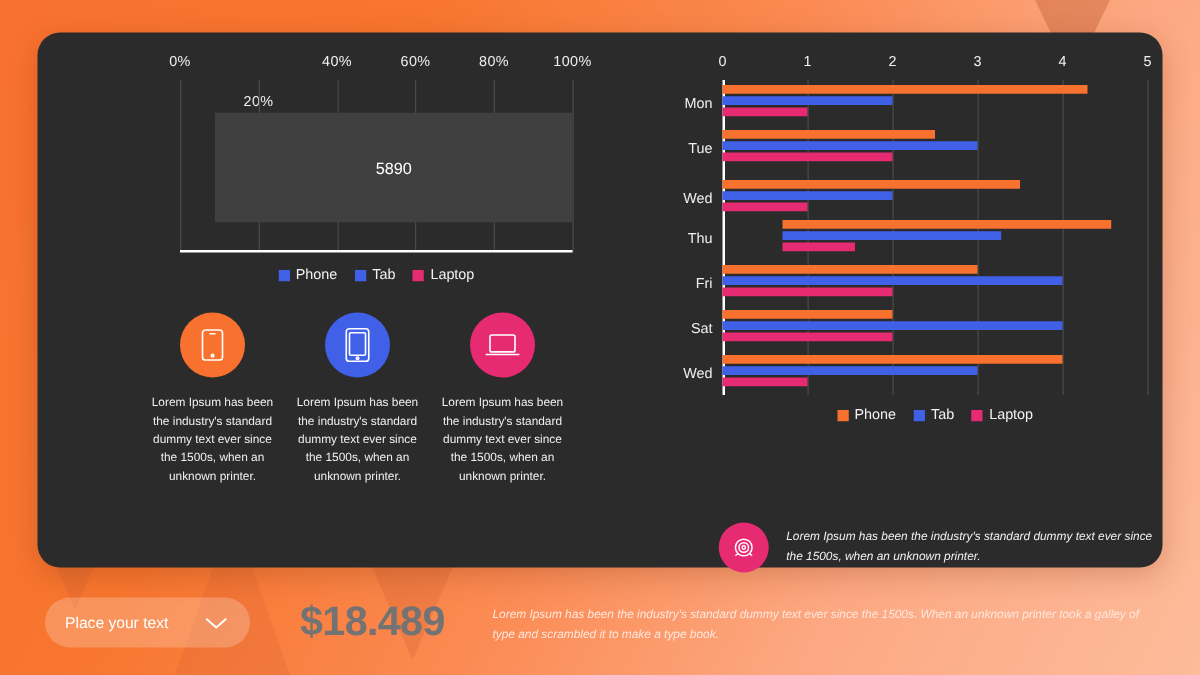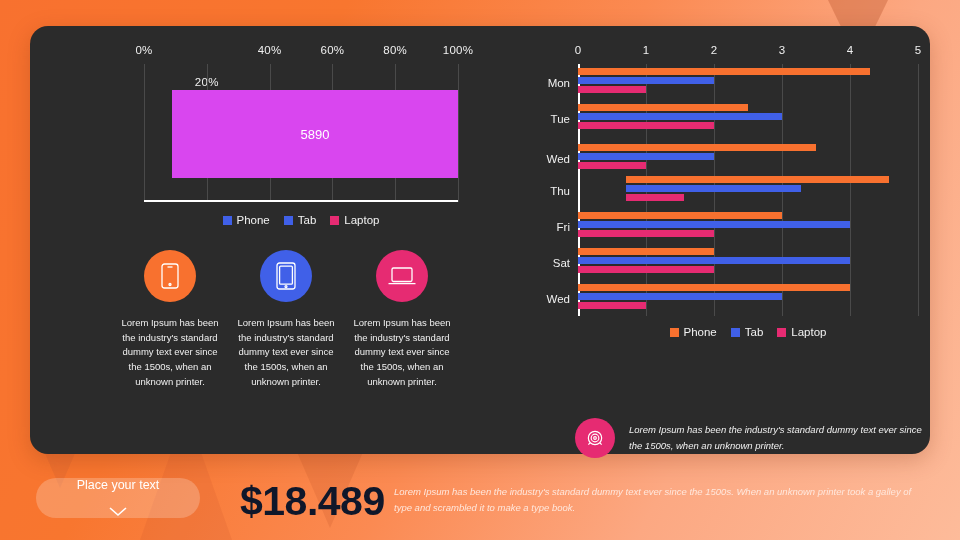--- a/index.html
+++ b/index.html
@@ -102,26 +102,26 @@
   .callout .circ2 {
     width:40px; height:40px; border-radius:50%; flex:0 0 40px;
     display:flex; align-items:center; justify-content:center;
   }
   .callout p { font-size:9.5px; line-height:1.65; color:#F0F0F0;
                font-style:italic; }
   
   .pill {
     position:absolute; left:36px; top:478px; width:164px; height:40px;
     background:rgba(255,255,255,.22); border-radius:20px;
-    display:flex; align-items:center; padding:0 16px;flex-direction:column;
+    display:flex; align-items:center; padding:0 16px;
   }
   .pill span { color:#FFF; font-size:12.5px; flex:1; }
   .amount {
     position:absolute; left:240px; top:478px;
-    font-size:41px; font-weight:bold; color:#0f172a; letter-spacing:-.5px;
+    font-size:33px; font-weight:bold; color:#737373; letter-spacing:-.5px;
   }
   .bottomtext {
     position:absolute; left:394px; top:484px; width:522px;
     font-size:9.5px; line-height:1.7; color:#FFE7DC; font-style:italic;
   }
 </style>
 </head>
 <body>
 
 <div class="tri"></div>
@@ -147,21 +147,21 @@
     <div class="stackwrap">
       <div id="stack-grid">
           <div class="gridline" style="left: 0%;"></div>
           <div class="gridline" style="left: 20%;"></div>
           <div class="gridline" style="left: 40%;"></div>
           <div class="gridline" style="left: 60%;"></div>
           <div class="gridline" style="left: 80%;"></div>
           <div class="gridline" style="left: 100%;"></div>
         </div>
       <div class="stack" id="stack">
-          <div class="seg" style="flex: 5890 1 0%; background: #d946ef; margin-left: 28px;">5890</div>
+          <div class="seg" style="flex: 5890 1 0%; background: #404040; margin-left: 28px;">5890</div>
         </div>
       <div class="baseline"></div>
     </div>
 
     <div class="legend" id="legend-left">
         <div class="legend-item">
           <span class="swatch" style="background: rgb(64, 96, 232);"></span>
           <span>Phone</span>
         </div>
         <div class="legend-item">

